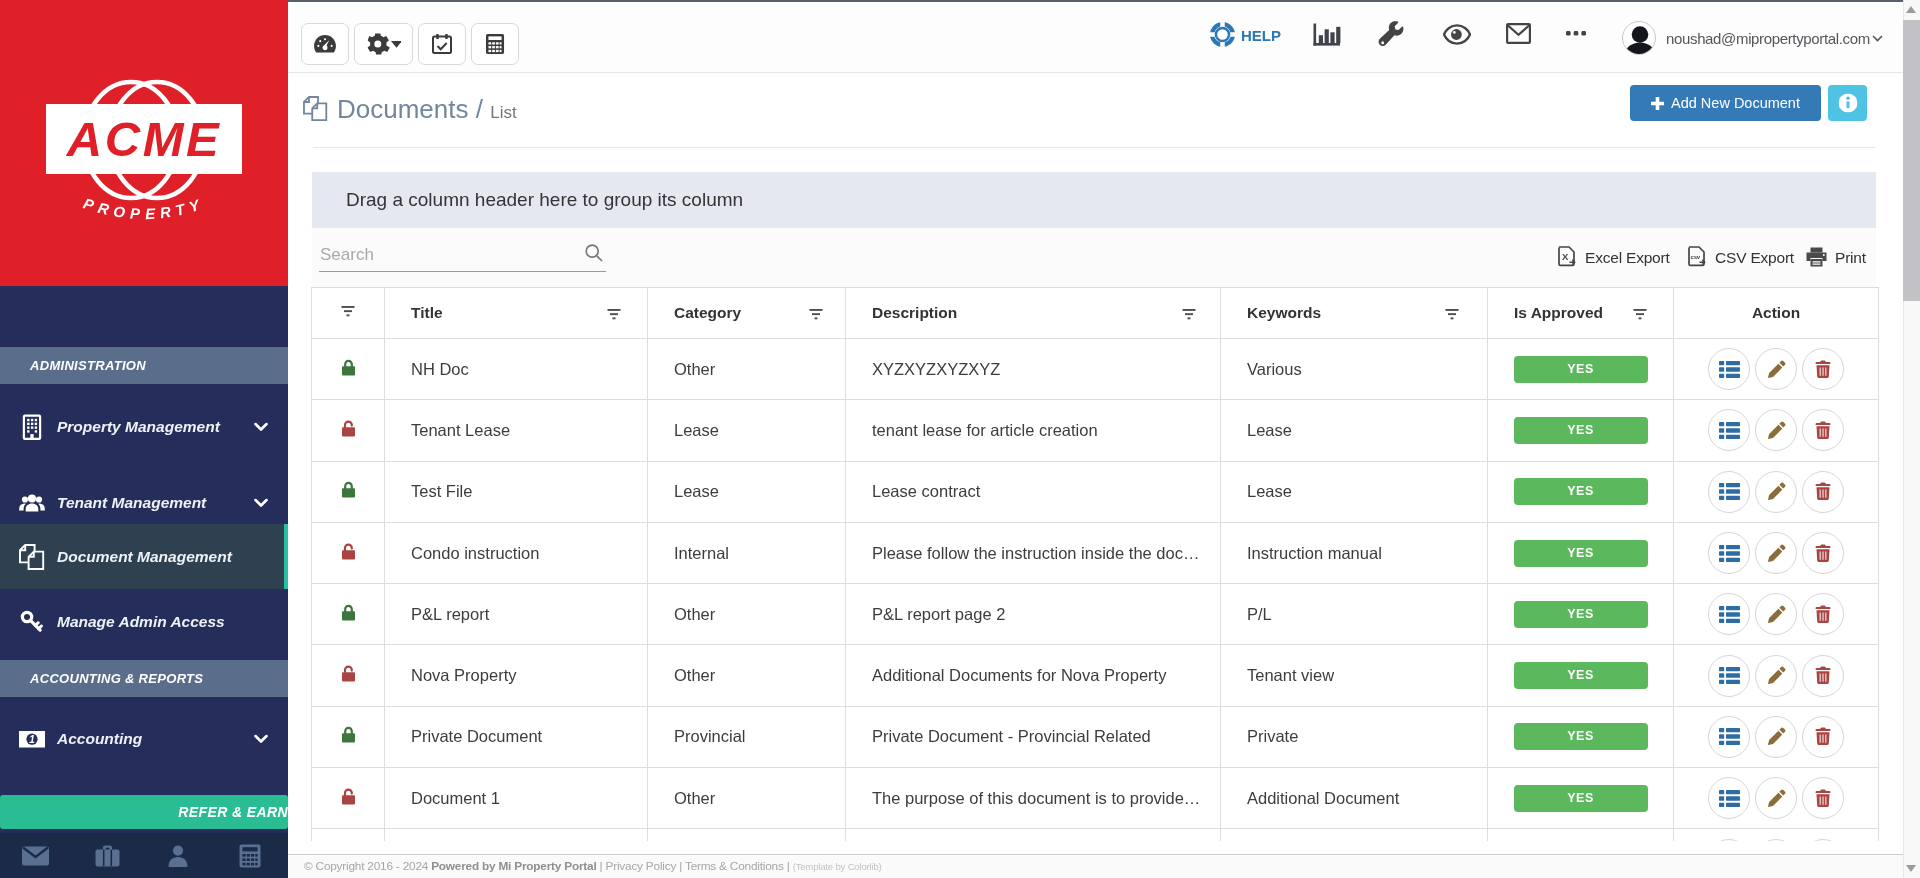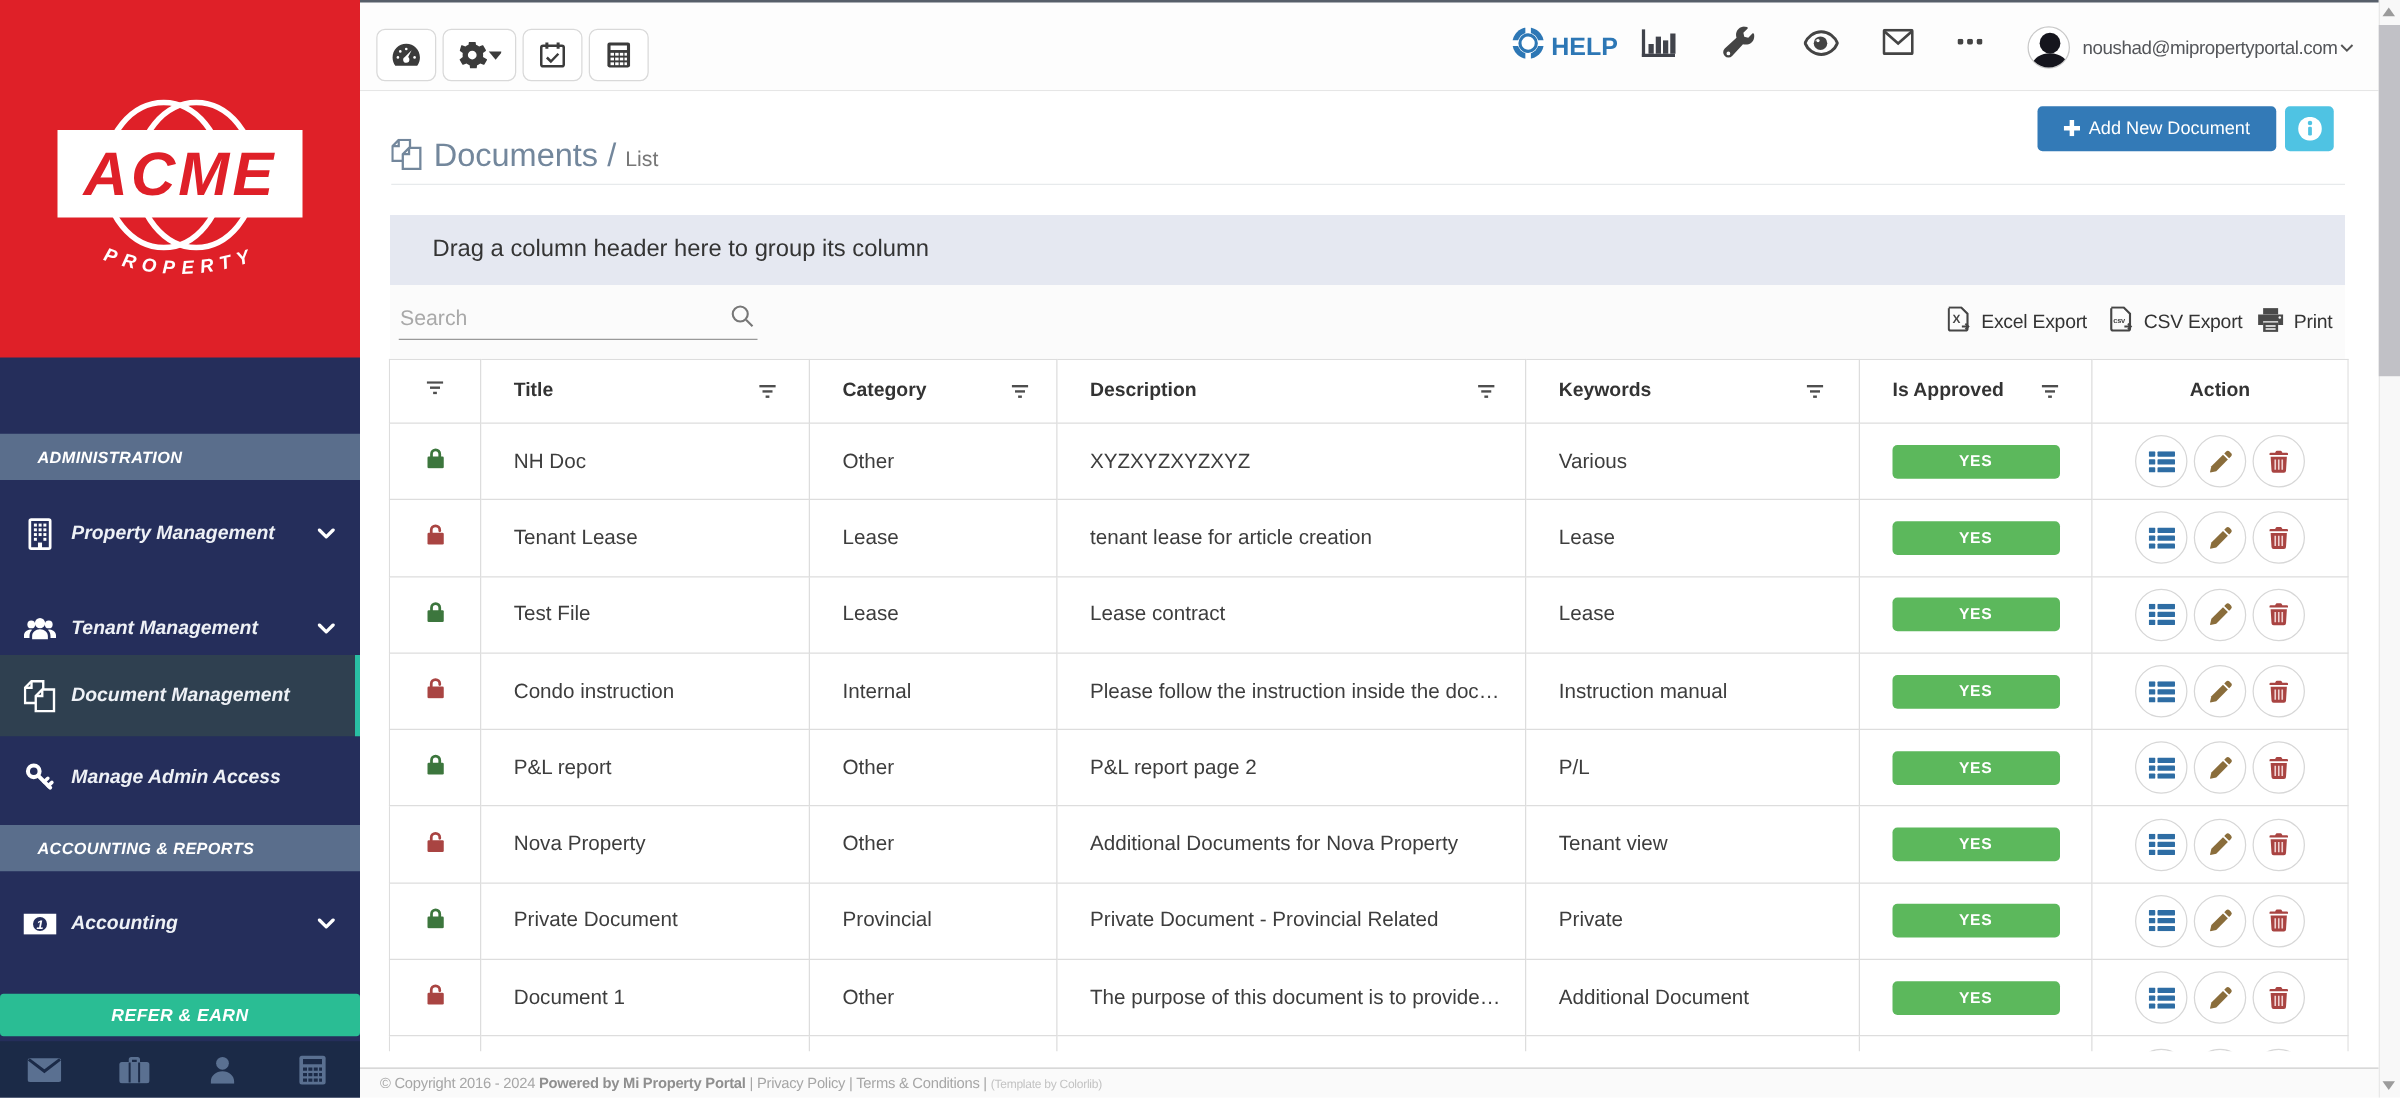--- a/index.html
+++ b/index.html
@@ -11,40 +11,40 @@
 #logo { position:absolute; left:0; top:0; width:288px; height:286px; background:#df2028; }
 .sb-band { position:absolute; left:0; width:288px; height:37px; background:#5a6e8c;
   color:#fff; font-size:13px; font-weight:bold; letter-spacing:.3px; line-height:37px; padding-left:30px; }
 .sb-item { position:absolute; left:0; width:288px; height:65px; color:#eef1f6;
   font-size:15.5px; font-weight:bold; }
 .sb-item .txt { position:absolute; left:57px; top:50%; transform:translateY(-50%); }
 .sb-item .ic  { position:absolute; left:19px; top:50%; transform:translateY(-50%); width:26px; height:26px; }
 .sb-item .chev { position:absolute; right:20px; top:50%; transform:translateY(-50%); width:14px; height:9px; }
 .sb-active { background:#2f4050; border-right:4px solid #29bfa3; }
 #refer { position:absolute; left:0px; top:795px; width:288px; height:34px; background:#2abd94;
-  color:#fff; font-size:14px; letter-spacing:0.4px; font-weight:bold; text-align:center; line-height:34px; border-radius:3px; }
+  color:#fff; font-size:14px; letter-spacing:0.4px; font-weight:bold; text-align:right; line-height:34px; border-radius:3px; }
 #sb-bottom { position:absolute; left:0; top:833px; width:288px; height:45px; background:#1b2a47; }
 #sb-bottom svg { position:absolute; top:50%; transform:translateY(-50%); }
 
 
 #topline { position:absolute; left:288px; top:0; width:1632px; height:2px; background:#575f6a; }
 #topbar { position:absolute; left:288px; top:2px; width:1615px; height:71px; background:#fdfdfd;
   border-bottom:1px solid #e6e6e6; }
 .tb-btn { position:absolute; top:21px; height:42px; background:#fff; border:1px solid #d9d9d9; border-radius:7px; }
 .tb-btn svg, .tb-ic { position:absolute; top:50%; left:50%; transform:translate(-50%,-50%); }
 .hicon { position:absolute; }
-#help { position:absolute; left:953px; top:25px; color:#2d77b5; font-weight:bold; font-size:20px; }
+#help { position:absolute; left:953px; top:25px; color:#2d77b5; font-weight:bold; font-size:15px; }
 #email { position:absolute; left:1378px; top:28px; color:#54565a; font-size:15px; letter-spacing:-0.35px; }
 #avatar { position:absolute; left:1334px; top:19px; width:34px; height:34px; border-radius:50%;
   border:1px solid #c9c9c9; background:#fff; overflow:hidden; }
 
 
 #content { position:absolute; left:288px; top:73px; width:1615px; height:774px; background:#fff; }
 #inner { position:absolute; left:0; top:0; width:1920px; height:878px; }
-#pgtitle { position:absolute; left:313px; top:94px; color:#73879c; font-size:26px;margin-top:15px; }
+#pgtitle { position:absolute; left:303px; top:94px; color:#73879c; font-size:26px; }
 #pgtitle svg { vertical-align:-3px; margin-right:9px; }
 #pgtitle .list { color:#777; font-size:17px; }
 #addbtn { position:absolute; left:1630px; top:85px; width:191px; height:36px; background:#337ab7;
   border-radius:4px; color:#fff; font-size:14.5px; text-align:center; line-height:36px; }
 #addbtn svg { vertical-align:-2px; margin-right:7px; }
 #infobtn { position:absolute; left:1828px; top:85px; width:39px; height:36px; background:#4fc3e3; border-radius:4px; }
 #infobtn svg { position:absolute; left:50%; top:50%; transform:translate(-50%,-50%); }
 #hrule { position:absolute; left:313px; top:147px; width:1563px; height:1px; background:#e7eaec; }
 #dragband { position:absolute; left:312px; top:172px; width:1564px; height:56px; background:#e5e8f1;
   color:#343434; font-size:19px; line-height:56px; padding-left:34px; }

